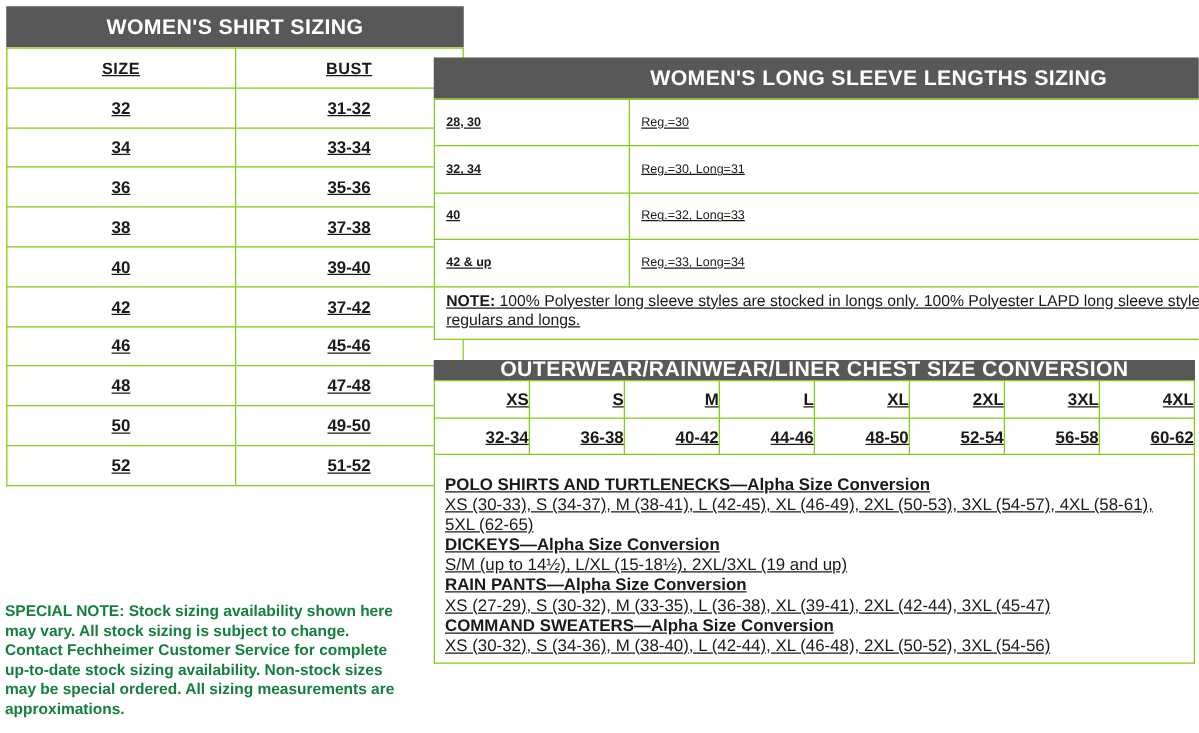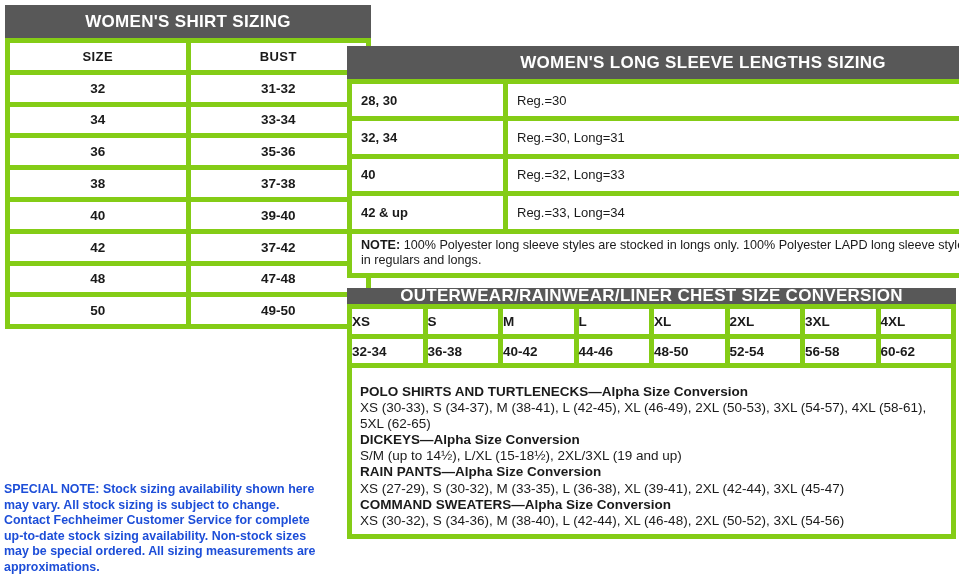--- a/index.html
+++ b/index.html
@@ -38,23 +38,24 @@
     justify-content: center;
     box-sizing: border-box;
   }
   .gridtable {
     border-collapse: collapse;
     width: 100%;
     table-layout: fixed;
     background: #ffffff;
   }
   .gridtable td, .gridtable th {
-    border: 5px solid #84cc16;
+    border: 1px solid #84cc16;
     box-sizing: border-box;
     padding: 0;
+    text-decoration: underline;
   }
 
   
   #womens-shirt-panel {
     left: 5px;
     top: 5px;
     width: 366px;
   }
   #womens-shirt-panel .band {
     height: 33px;
@@ -74,38 +75,38 @@
   }
 
   #special-note {
     position: absolute;
     left: 4px;
     top: 482px;
     width: 320px;
     font-size: 12.4px;
     font-weight: bold;
     line-height: 15.6px;
-    color: #1d4ed8;
+    color: #15803d;
   }
 
   
   #long-sleeve-panel {
     left: 347px;
     top: 5px;
     width: 712px;
     margin-top: 41px;
   }
   #long-sleeve-panel .band {
     height: 33px;
     font-size: 17px;
   }
   #sleeve-table td {
     height: 37.4px;
     vertical-align: middle;
-    font-size: 13px;
+    font-size: 10px;
     padding-left: 9px;
   }
   #sleeve-table td.size-col {
     font-weight: bold;
     width: 156px;
   }
   #sleeve-table td.len-col {
     font-weight: normal;
   }
   #sleeve-note-row td {
@@ -121,21 +122,21 @@
   #outerwear-panel {
     left: 347px;
     top: 288px;
     width: 609px;
   }
   #outerwear-panel .band {
     height: 16px;
     font-size: 17px;
   }
   #outer-table td {
-    text-align: left;
+    text-align: right;
     vertical-align: middle;
     font-size: 13.5px;
   }
   #outer-table tr.alpha-row td {
     height: 30px;
     font-weight: bold;
   }
   #outer-table tr.num-row td {
     height: 29px;
     font-weight: bold;
@@ -187,26 +188,34 @@
         </tr>
         <tr>
           <td>40</td>
           <td>39-40</td>
         </tr>
         <tr>
           <td>42</td>
           <td>37-42</td>
         </tr>
         <tr>
+          <td>46</td>
+          <td>45-46</td>
+        </tr>
+        <tr>
           <td>48</td>
           <td>47-48</td>
         </tr>
         <tr>
           <td>50</td>
           <td>49-50</td>
+        </tr>
+        <tr>
+          <td>52</td>
+          <td>51-52</td>
         </tr>
       </tbody>
     </table>
   </div>
 
   <div id="special-note"><span>SPECIAL NOTE:</span><span> Stock sizing availability shown here may vary. All stock sizing is subject to change. Contact Fechheimer Customer Service for complete up-to-date stock sizing availability. Non-stock sizes may be special ordered. All sizing measurements are approximations.</span></div>
 
   <div class="panel" id="long-sleeve-panel">
     <div class="band">WOMEN'S LONG SLEEVE LENGTHS SIZING</div>
     <table class="gridtable" id="sleeve-table">

